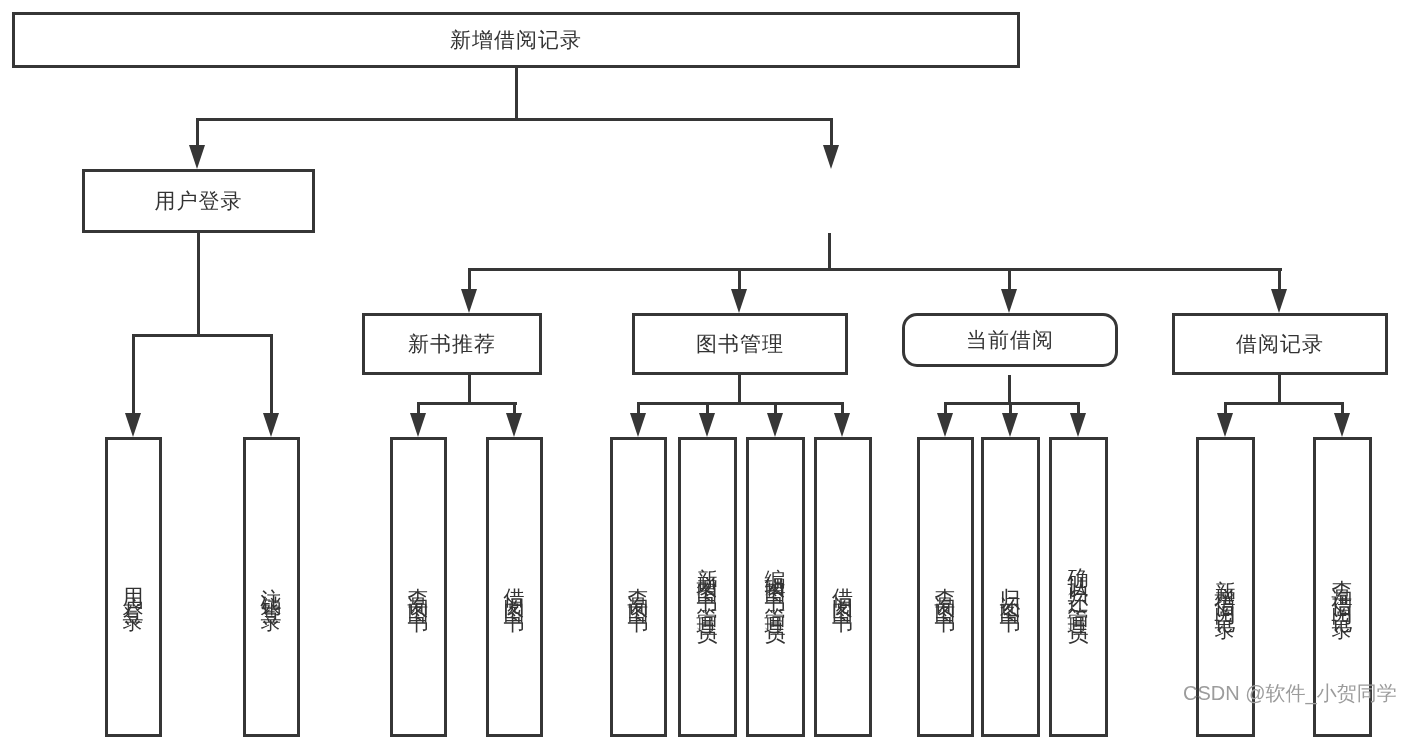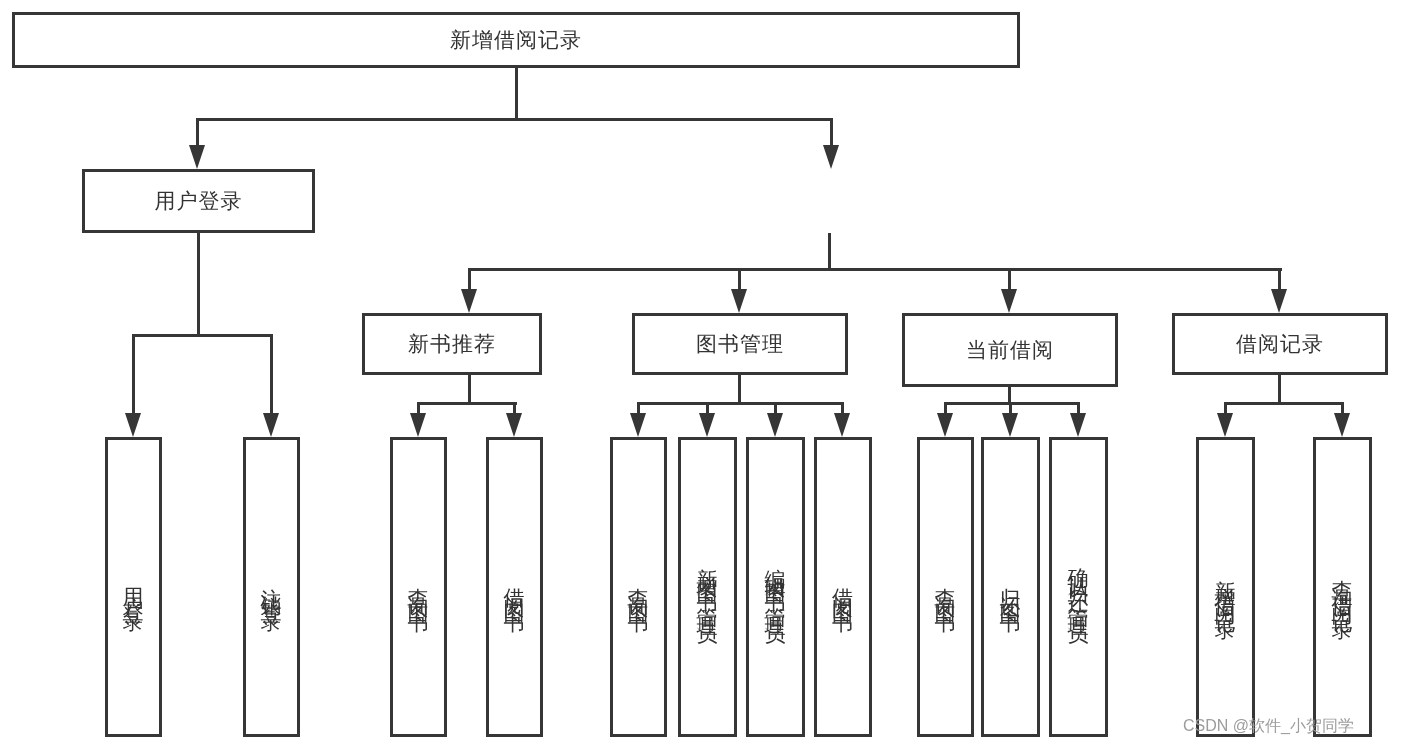--- a/index.html
+++ b/index.html
@@ -50,22 +50,22 @@
     position:absolute;
     width:0;height:0;
     border-left:8px solid transparent;
     border-right:8px solid transparent;
     border-top:24px solid var(--line);
     z-index:1;
   }
   .watermark{
     position:absolute;
     left:1183px;
-    top:716px;
-    font-size:16px;
+    top:680px;
+    font-size:20px;
     color:var(--wm);
     white-space:nowrap;
     z-index:3;
   }
 </style>
 </head>
 <body>
 
 <div class="canvas">
 
@@ -101,21 +101,21 @@
   <div class="arrow" style="left:731px;top:289px;"></div>
   <div class="arrow" style="left:1001px;top:289px;"></div>
   <div class="arrow" style="left:1271px;top:289px;"></div>
 
   <div class="box" style="left:362px;top:313px;width:180px;height:62px;">
     <span class="hlabel">新书推荐</span>
   </div>
   <div class="box" style="left:632px;top:313px;width:216px;height:62px;">
     <span class="hlabel">图书管理</span>
   </div>
-  <div class="box" style="left:902px;top:313px;width:216px;height:74px;">
+  <div class="box" style="left:902px;top:313px;width:216px;height:54px;border-radius:15px;">
     <span class="hlabel">当前借阅</span>
   </div>
   <div class="box" style="left:1172px;top:313px;width:216px;height:62px;">
     <span class="hlabel">借阅记录</span>
   </div>
 
   <div class="line" style="left:468px;top:375px;width:3px;height:30px;"></div>
   <div class="line" style="left:417px;top:402px;width:100px;height:3px;"></div>
   <div class="line" style="left:417px;top:404px;width:3px;height:12px;"></div>
   <div class="line" style="left:513px;top:404px;width:3px;height:12px;"></div>

